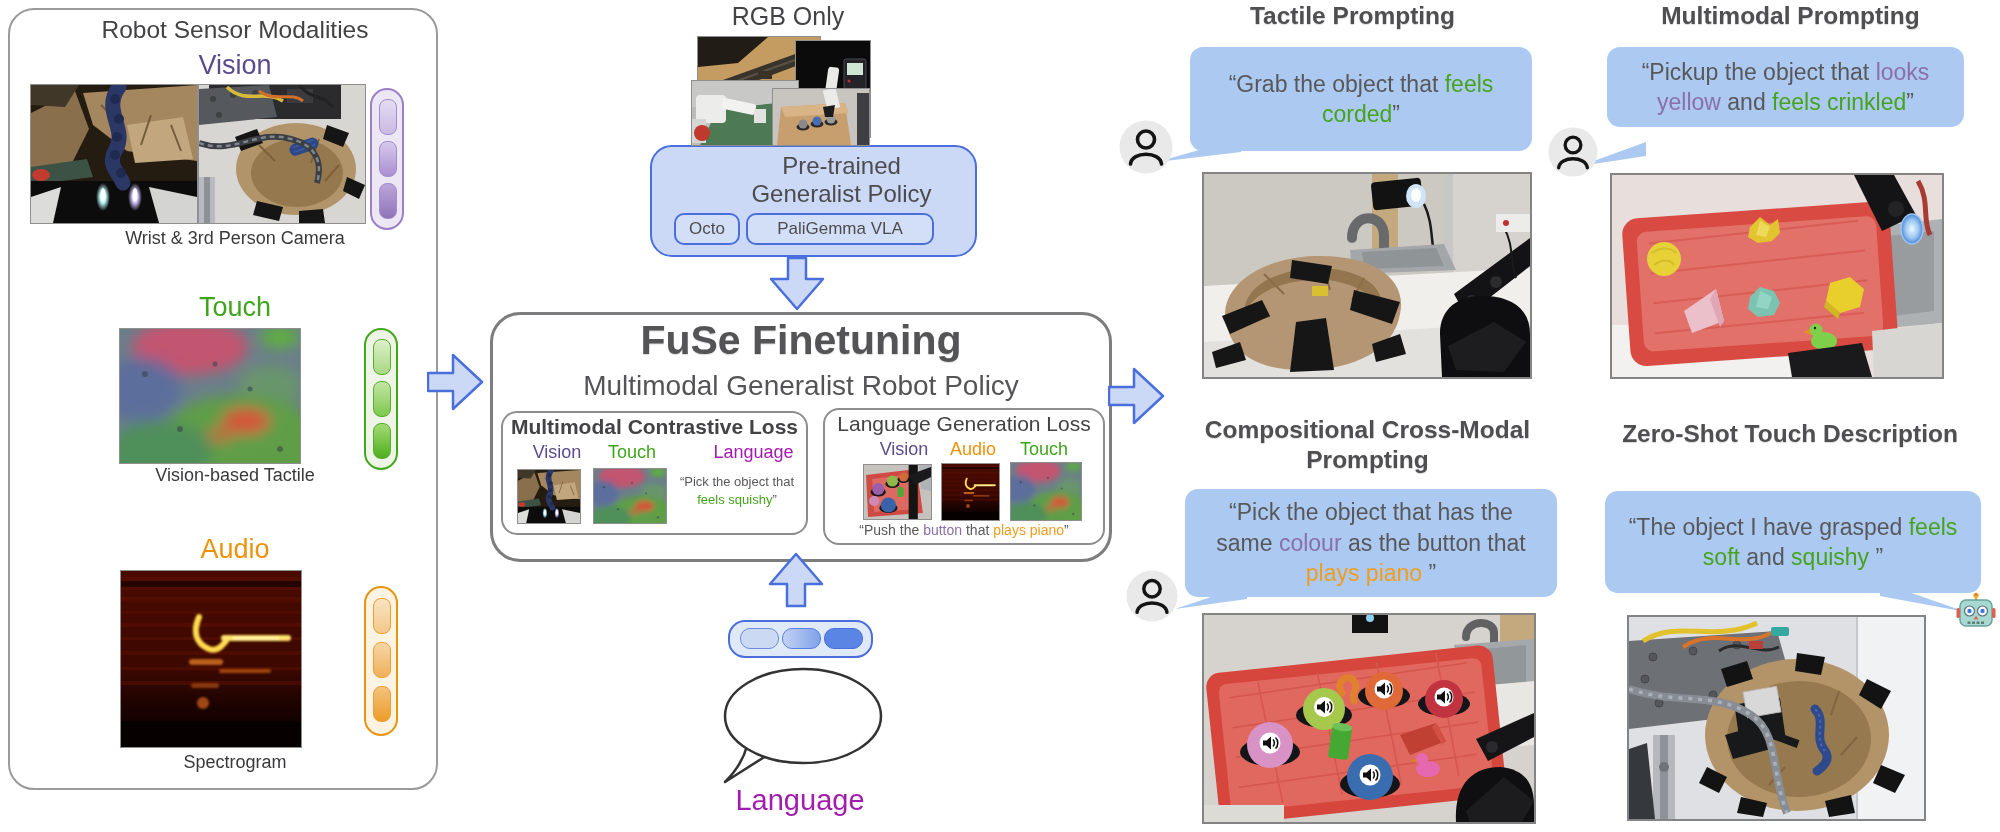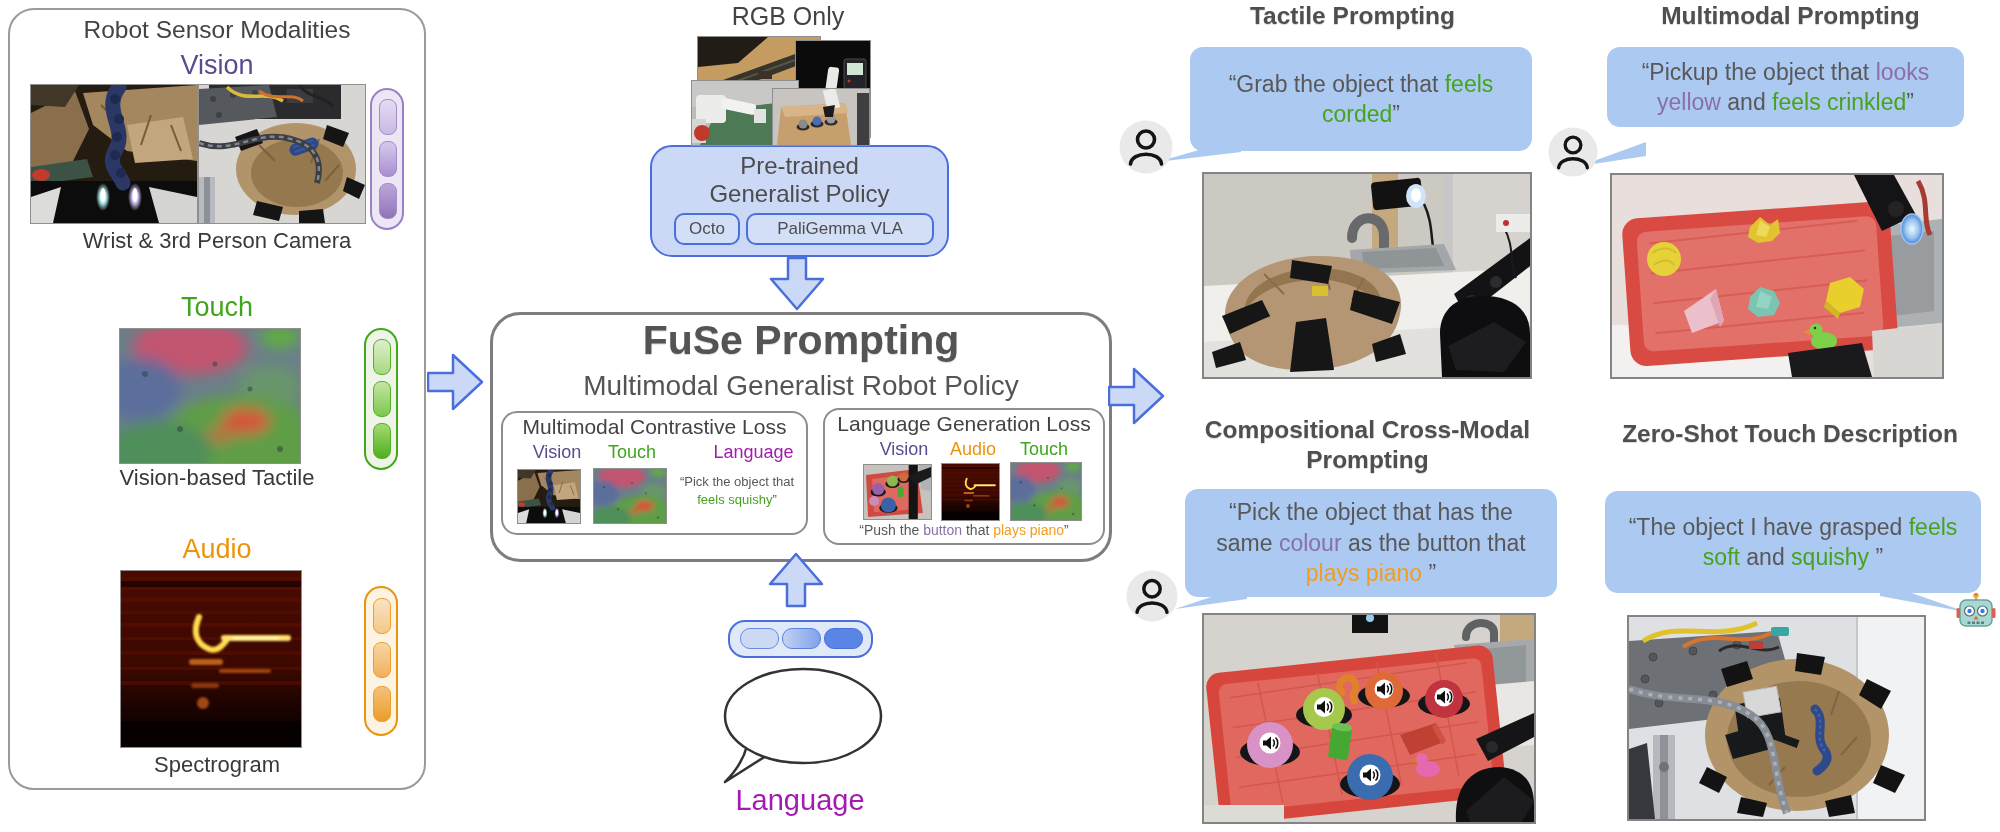--- a/index.html
+++ b/index.html
@@ -1,23 +1,23 @@
 <!DOCTYPE html>
 <html><head>
 <meta charset="utf-8">
 <style>
   html,body{margin:0;padding:0;background:#fff;}
   .canvas{position:relative;width:2000px;height:832px;background:#fff;overflow:hidden;
           font-family:"Liberation Sans",sans-serif;color:#4d4d4f;}
   .abs{position:absolute;}
   .ctr{text-align:center;}
-  .panel{border:2px solid #9a9a9a;border-radius:26px;background:#fff;}
+  .panel{border:2px solid #9a9a9a;border-radius:26px;background:#fff;padding-left:12px;}
   .photo{display:block;border:1.5px solid #8f8f8f;}
   .photo-big{display:block;border:2px solid #848484;}
-  .cap{font-size:22px;color:#39393b;}
+  .cap{font-size:18px;color:#39393b;}
   .modlab{font-size:27px;}
   .c-gray{color:#58585a;}
   .c-green{color:#47a31e;}
   .c-purple{color:#8a6fa8;}
   .c-orange{color:#f29d1e;}
   .lab-vision{color:#5b4a8e;}
   .lab-touch{color:#3fa51c;}
   .lab-audio{color:#ee9309;}
   .lab-lang{color:#a21caf;}
   .vpill{border-radius:17px;border:2px solid;background:#fff;}
@@ -508,37 +508,37 @@
         <ellipse cx="58" cy="33" rx="6.5" ry="3.5" fill="#2a2a2a"></ellipse>
         <circle cx="58" cy="30" r="4.5" fill="#9a9a9a"></circle>
       </g>
     <g transform="rotate(-14 58 10)">
         <rect x="52" y="0" width="13" height="20" fill="#ebebe9"></rect>
       </g>
     <polygon points="50,18 62,16 60,28 52,28" fill="#1c1c1e"></polygon>
     <rect x="84" y="4" width="12" height="52" fill="#3f3f42"></rect>
   </svg>
 
-  <div class="abs bluebox" style="left:650px;top:145px;width:295px;height:108px;">
+  <div class="abs bluebox" style="left:650px;top:145px;width:295px;height:108px;padding-left:28px;">
     <div class="abs ctr" style="top:5px;width:100%;font-size:24px;color:#4c4c4e;">Pre-trained</div>
     <div class="abs ctr" style="top:33px;width:100%;font-size:24px;color:#4c4c4e;">Generalist Policy</div>
     <div class="minipill" style="left:22px;top:66px;width:62px;">Octo</div>
     <div class="minipill" style="left:94px;top:66px;width:184px;">PaliGemma VLA</div>
   </div>
 
   <svg class="abs" style="left:769px;top:257px;" width="56" height="54" viewBox="0 0 56 54">
     <polygon points="19,1 37,1 37,22 54,22 28,52 2,22 19,22" fill="#ccd9f6" stroke="#4a6fdc" stroke-width="2.5" stroke-linejoin="round"></polygon>
   </svg>
 
   <div class="abs fusebox" style="left:490px;top:312px;width:616px;height:244px;">
-    <div class="abs ctr" style="top:2px;width:100%;font-size:41px;font-weight:bold;color:#545456;text-shadow:0 1px 1px rgba(130,130,130,.3);">FuSe Prompting</div>
+    <div class="abs ctr" style="top:2px;width:100%;font-size:41px;font-weight:bold;color:#545456;text-shadow:0 1px 1px rgba(130,130,130,.3);">FuSe Finetuning</div>
     <div class="abs ctr" style="top:55px;width:100%;font-size:28px;color:#545456;">Multimodal Generalist Robot Policy</div>
 
     <div class="lossbox" style="left:8px;top:96px;width:303px;height:120px;">
-      <div class="abs ctr" style="top:2px;width:100%;font-size:21px;color:#434345;">Multimodal Contrastive Loss</div>
+      <div class="abs ctr" style="top:2px;width:100%;font-size:21px;color:#434345;font-weight:bold;">Multimodal Contrastive Loss</div>
       <div class="abs ctr lab-vision" style="left:14px;top:29px;width:80px;font-size:18px;">Vision</div>
       <div class="abs ctr lab-touch" style="left:92px;top:29px;width:74px;font-size:18px;">Touch</div>
       <div class="abs ctr lab-lang" style="left:198px;top:29px;width:105px;font-size:18px;">Language</div>
       <svg class="abs photo" style="left:14px;top:56px;" width="62" height="53" viewBox="0 0 166 138" preserveAspectRatio="none">
           <use href="#ph-wrist" width="166" height="138"></use>
         </svg>
       <svg class="abs photo" style="left:90px;top:55px;" width="72" height="54" viewBox="0 0 180 134" preserveAspectRatio="none">
           <use href="#ph-tactile" width="180" height="134"></use>
         </svg>
       <div class="abs ctr" style="left:166px;top:60px;width:136px;font-size:13px;line-height:1.35;color:#4c4c4e;"><span class="c-gray">“Pick the object that </span><span class="c-green">feels squishy</span><span class="c-gray">”</span></div>

